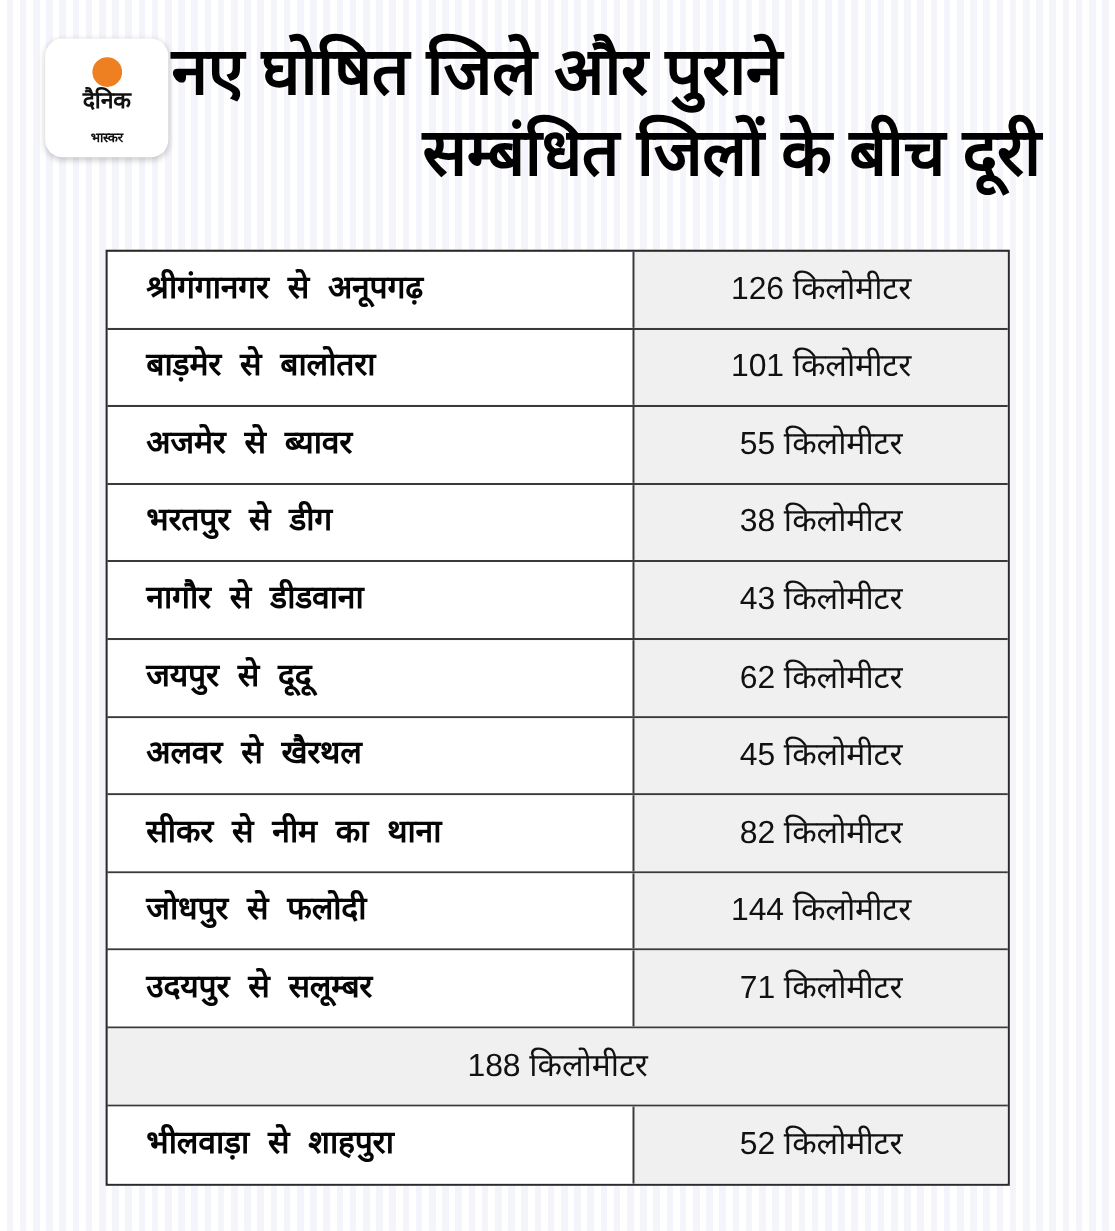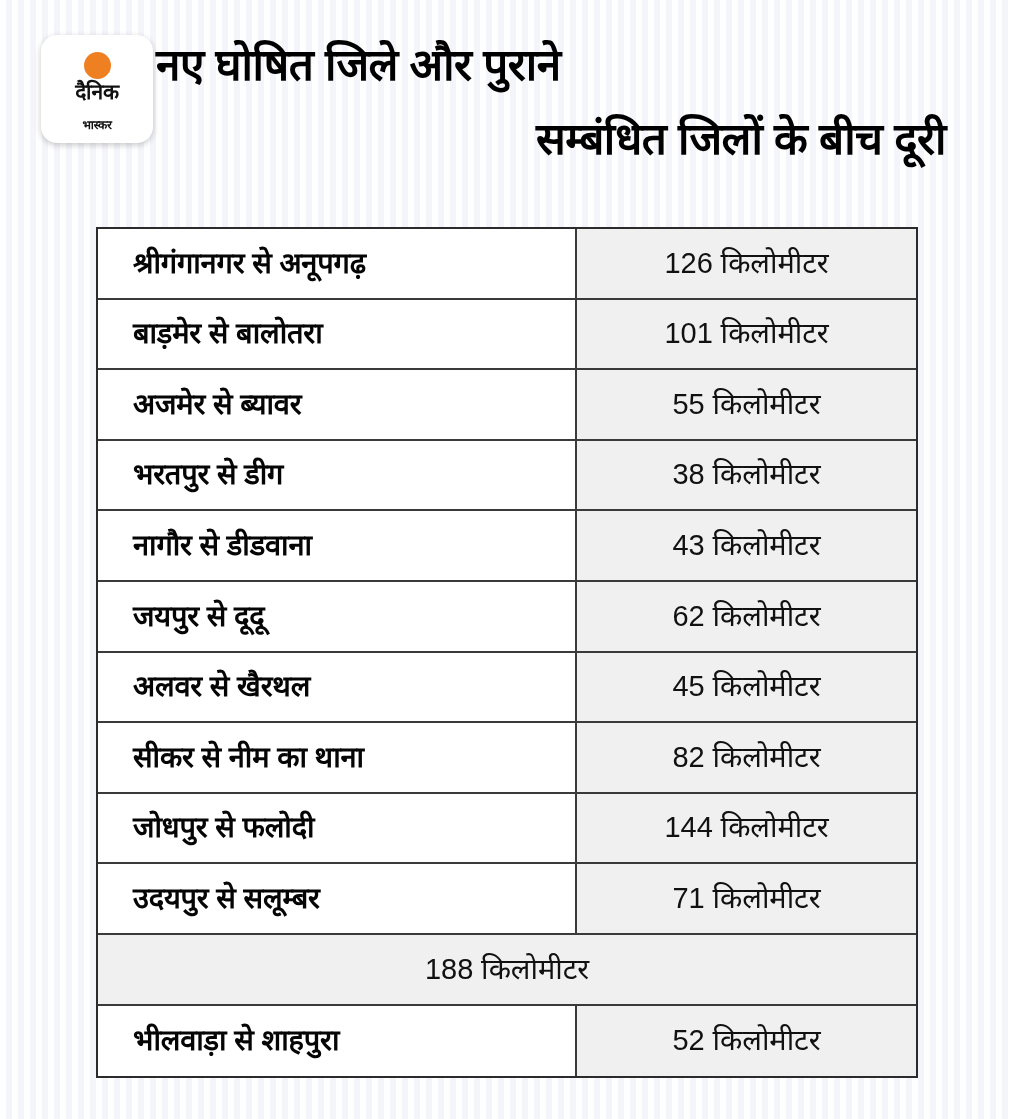--- a/index.html
+++ b/index.html
@@ -69,21 +69,21 @@
 
   .title-wrap {
     position: absolute;
     left: 156px;
     top: 28px;
     width: 790px;
   }
   .title-line {
     font-family: "Liberation Sans", "DejaVu Sans", sans-serif;
     font-weight: 700;
-    font-size: 44px;
+    font-size: 60px;
     line-height: 74px;
     color: #000000;
     letter-spacing: -0.5px;
     white-space: nowrap;
   }
   .title-line.l1 { text-align: left; }
   .title-line.l2 { text-align: right; }
 
   
   .table-wrap {
@@ -108,21 +108,21 @@
   .cell-pair {
     flex: 0 0 479px;
     background: #ffffff;
     display: flex;
     align-items: center;
     padding-left: 35px;
     box-sizing: border-box;
     border-right: 2px solid #3a3a3a;
   }
   .cell-pair-text {
-    font-family: Liberation Sans, sans-serif;
+    font-family: Liberation Mono, monospace;
     font-weight: 700;
     font-size: 29px;
     color: #050505;
     line-height: 1.15;
     letter-spacing: -0.2px;
     white-space: nowrap;
   }
   .cell-dist {
     flex: 1 1 auto;
     background: #f0f0f0;

